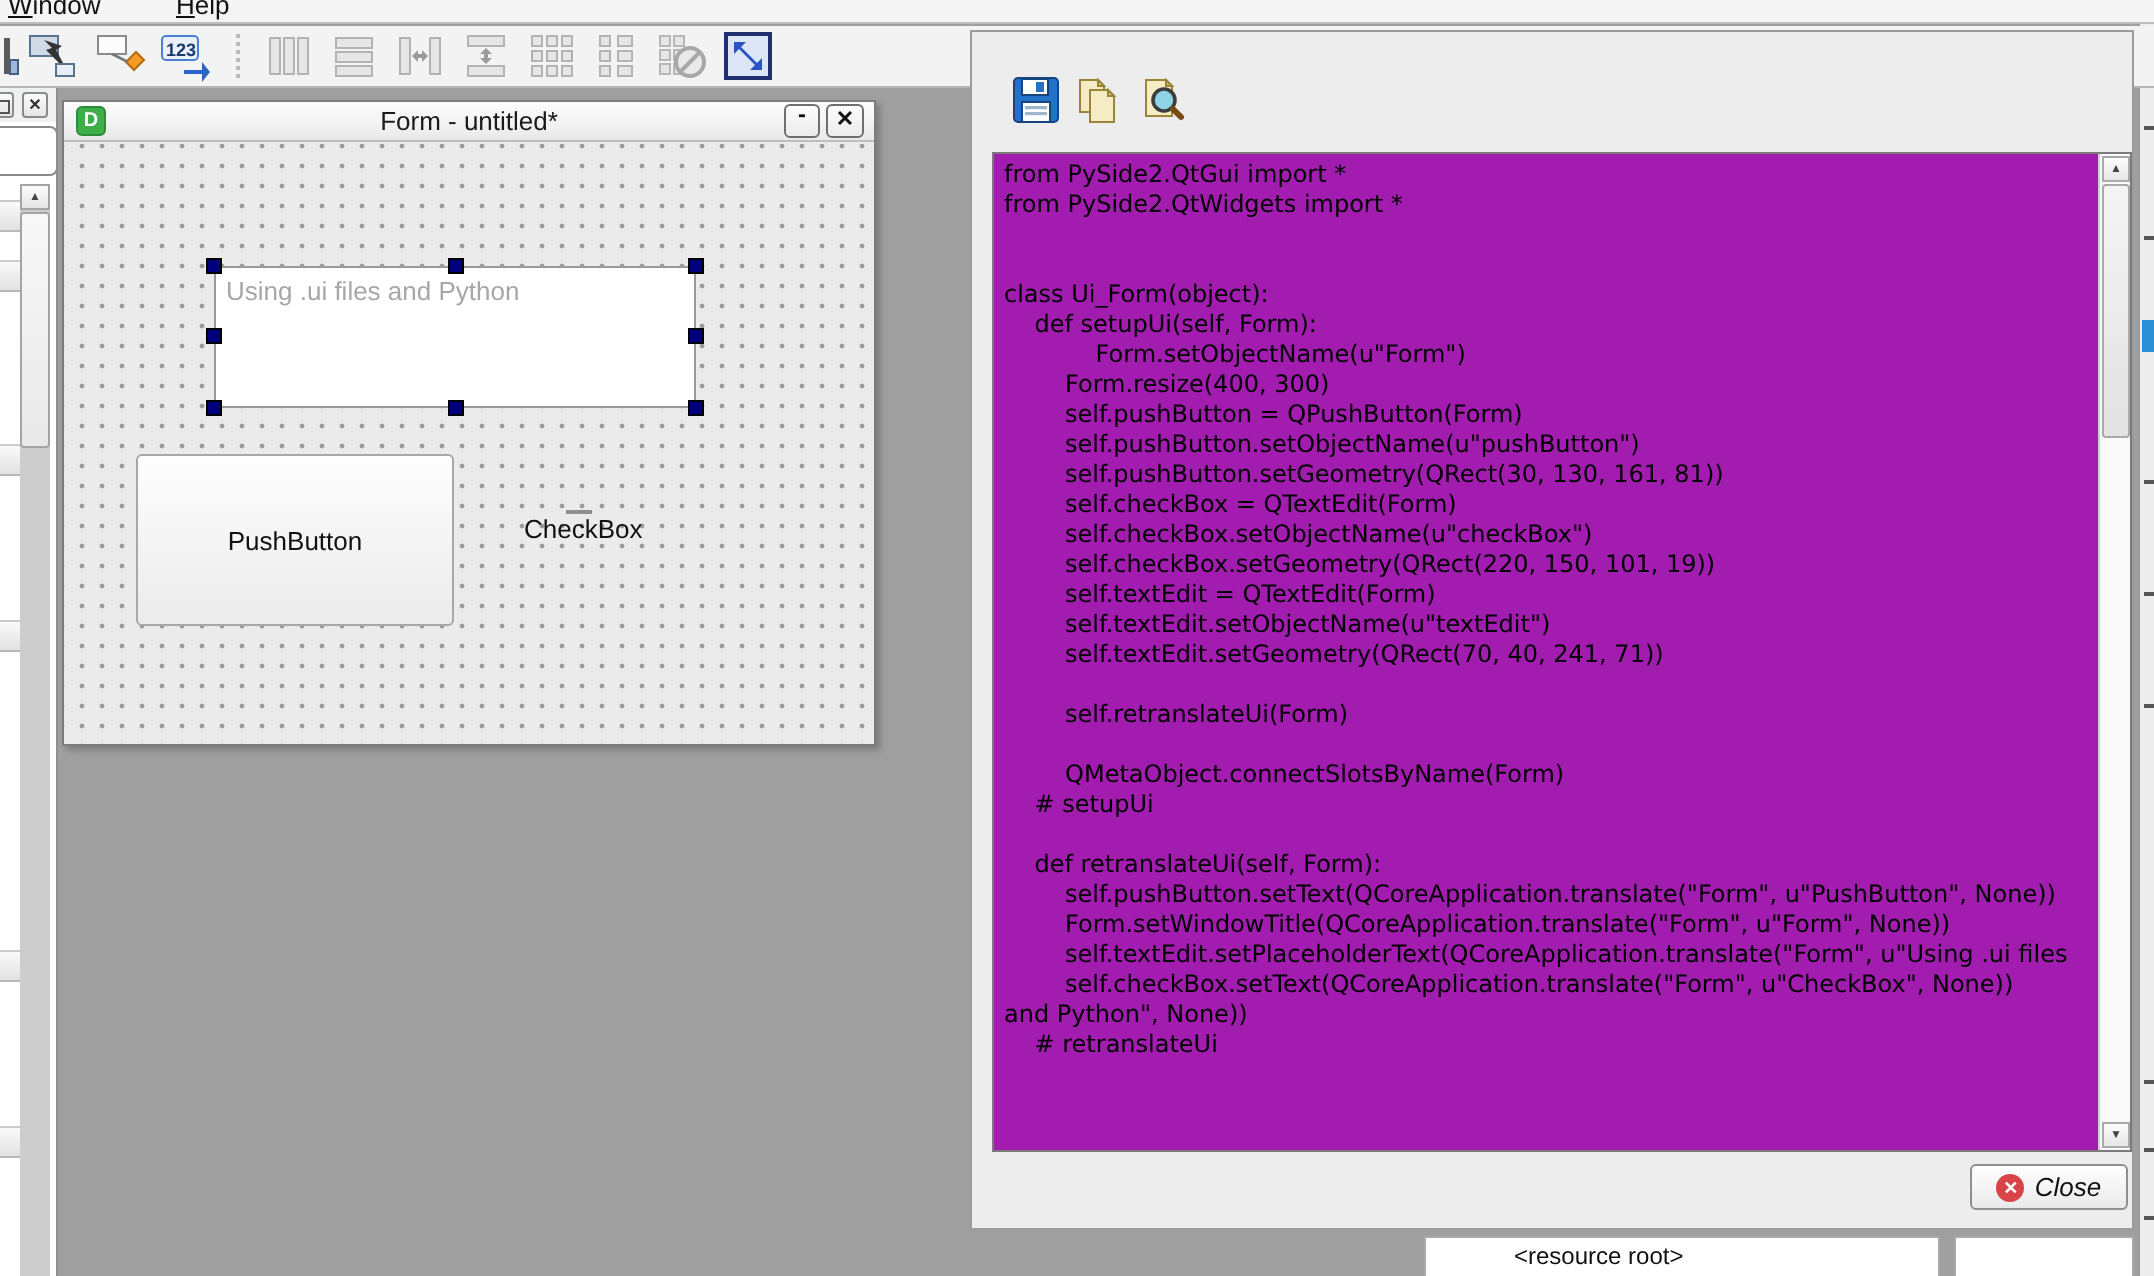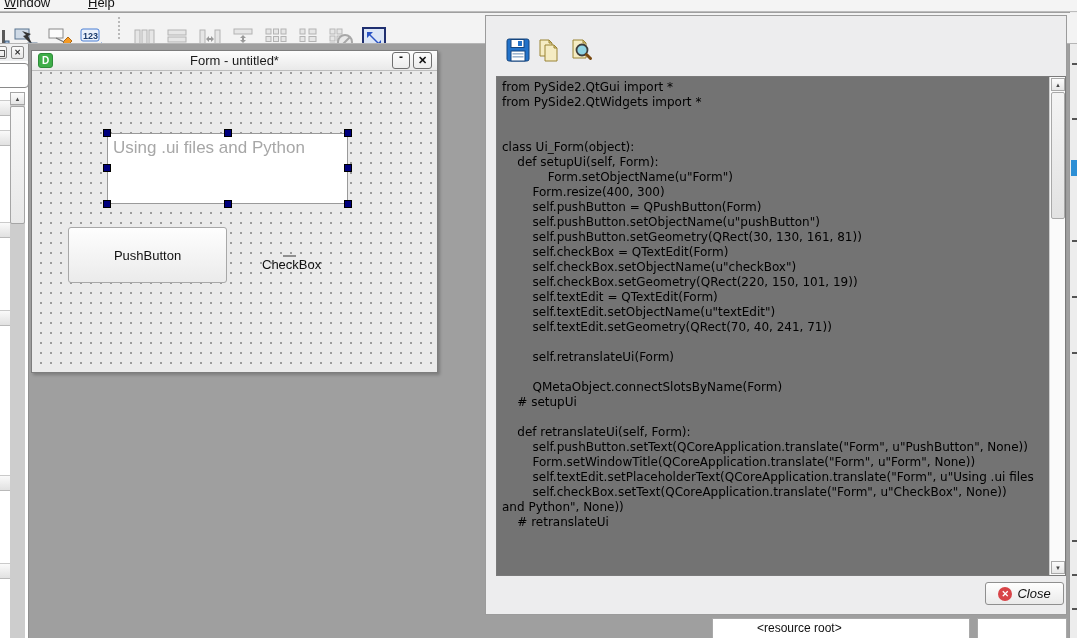--- a/index.html
+++ b/index.html
@@ -13,21 +13,21 @@
   
   .menubar { position:absolute; left:0; top:0; width:1077px; height:12px;
     background:#f4f4f4; border-bottom:1px solid #bcbcbc; overflow:hidden; z-index:7; }
   .menu-item { position:absolute; top:-5px; font-size:13px; color:#111; display:inline-block; }
   .menu-item::first-letter { text-decoration:underline; }
   .menu-window { left:4px; } .menu-help { left:88px; }
 
   
   .main-toolbar { position:absolute; left:0; top:13px; width:1077px; height:31px;
     background:#f3f3f3; border-bottom:1px solid #b5b5b5; z-index:4; overflow:hidden; }
-  .tb-btn { position:absolute; top:13px; width:26px; height:26px;text-align:center; }
+  .tb-btn { position:absolute; top:2px; width:26px; height:26px;text-align:center; }
   .tb-sep { position:absolute; left:118px; top:4px; width:2px; height:22px;
     background:repeating-linear-gradient(to bottom,#b9b9b9 0 2px,transparent 2px 4px); }
 
   
   .left-dock { position:absolute; left:0; top:44px; width:29px; height:594px;
     background:#fff; border-right:1px solid #8f8f8f; z-index:3; overflow:hidden; }
   .dock-header { position:absolute; left:0; top:0; width:29px; height:17px; background:#eff0f1; }
   .dock-btn { position:absolute; top:2px; width:13px; height:13px; border:1px solid #8a8a8a;
     border-radius:2px; background:linear-gradient(#fbfbfb,#e6e6e6);
     font-size:8px; line-height:11px; text-align:center; color:#333; }
@@ -59,37 +59,37 @@
     background:linear-gradient(#fcfcfc,#ececec); text-align:center; color:#111; }
   .win-btn-min { right:27px; width:18px; font-size:12px; font-weight:bold; line-height:9px; }
   .win-btn-close { right:5px; width:19px; font-size:11px; font-weight:bold; line-height:15px; }
   .form-canvas { position:absolute; left:0; top:21px; right:0; bottom:0;
     background-color:#ebebeb;
     background-image:radial-gradient(circle,#9c9c9c 1px,transparent 1.4px);
     background-size:10px 10px; background-position:4px 6px; }
 
   .w-textedit { position:absolute; left:75px; top:61px; width:241px; height:71px;
     background:#fff; border:1px solid #9a9a9a; }
-  .w-textedit .ph { display:block; padding:4px 0 0 5px; font-size:17px; color:#a7a7a7; }
+  .w-textedit .ph { display:block; padding:4px 0 0 5px; font-size:13px; color:#a7a7a7; }
   .handle { position:absolute; width:8px; height:8px; background:var(--selection-handle,#00007c);
     border:1px solid #000; }
-  .w-pushbutton { position:absolute; left:36px; top:155px; width:159px; height:56px;
+  .w-pushbutton { position:absolute; left:36px; top:155px; width:159px; height:86px;
     background:linear-gradient(#fefefe,#ebebeb); border:1px solid #a8a8a8; border-radius:3px;
     font-size:13px; color:#111; display:flex; align-items:center; justify-content:center; }
   .w-checkbox { position:absolute; left:225px; top:183px; height:15px; display:flex; align-items:center;flex-direction:column; }
   .w-checkbox .box { width:13px; height:13px; background:#fff; border:1px solid #8f8f8f; }
   .w-checkbox .lbl { margin-left:5px; font-size:13px; color:#111; }
 
   
   .code-dialog { position:absolute; left:485px; top:15px; width:582px; height:600px;
     background:#ededee; border:1px solid #9b9b9b; z-index:6; }
   .dlg-tb-btn { position:absolute; top:22px; width:24px; height:24px; }
   .dlg-save { left:20px; } .dlg-copy { left:51px; } .dlg-find { left:83px; }
   .code-view { position:absolute; left:10px; top:60px; width:570px; height:500px;
-    background:#737373; border:1px solid #7a7a7a; overflow:hidden;padding-left:28px; }
+    background:#a21caf; border:1px solid #7a7a7a; overflow:hidden;padding-left:28px; }
   .code-lines { position:absolute; left:5px; top:3px; right:18px; }
   .code-line { height:15px; white-space:pre; font-family:"DejaVu Sans","Liberation Sans",sans-serif;
     font-size:12px; color:#000; }
   .code-scroll { position:absolute; top:0; right:0; width:16px; height:498px;
     background:#fafafa; border-left:1px solid #cfcfcf; }
   .scroll-btn { position:absolute; left:1px; width:14px; height:13px;
     background:linear-gradient(#fcfcfc,#e6e6e6); border:1px solid #a9a9a9;
     font-size:6px; color:#444; text-align:center; line-height:12px; }
   .scroll-up { top:1px; } .scroll-down { bottom:1px; }
   .code-scroll-thumb { position:absolute; left:1px; top:15px; width:14px; height:127px;

